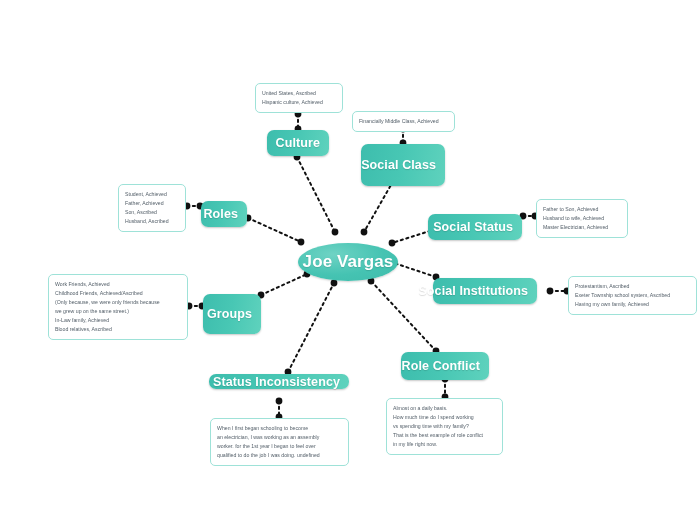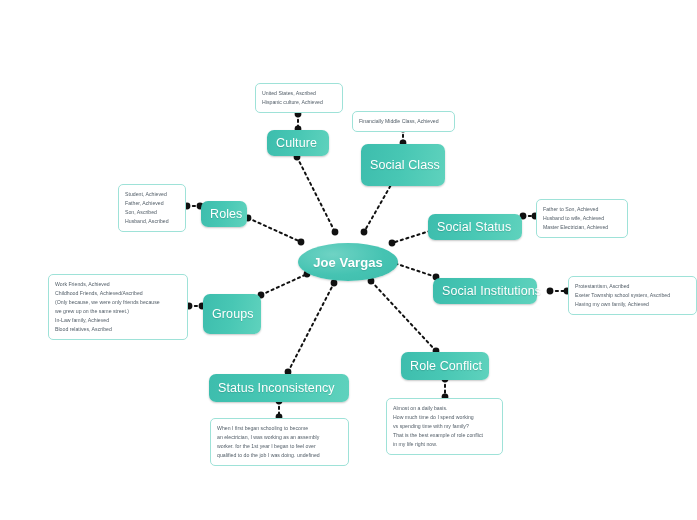--- a/index.html
+++ b/index.html
@@ -27,36 +27,36 @@
   .central-node {
     position: absolute;
     display: flex;
     align-items: center;
     justify-content: center;
     border-radius: 50%;
     background: radial-gradient(ellipse at 35% 30%, #6fd3c4 0%, #45c3b2 55%, #3fbcab 100%);
     box-shadow: 0 1px 2px rgba(0,0,0,0.18);
     color: #ffffff;
     font-weight: bold;
-    font-size: 13px;
+    font-size: 17px;
     letter-spacing: 0.1px;
     text-shadow: 0 1px 1px rgba(0,0,0,0.12);
     white-space: nowrap;
   }
   
   .branch-node {
     position: absolute;
     display: flex;
     align-items: center;
-    justify-content: flex-start;
+    justify-content: flex-end;
     border-radius: 7px;
     background: linear-gradient(100deg, #3dbdad 0%, #48c7b4 48%, #5fd2bd 100%);
     box-shadow: 0 1px 2px rgba(0,0,0,0.22);
     color: #ffffff;
-    font-weight: normal;
+    font-weight: bold;
     font-size: 12.5px;
     letter-spacing: 0.1px;
     text-shadow: 0 1px 1px rgba(0,0,0,0.14);
     white-space: nowrap;
     padding: 0 9px;
     box-sizing: border-box;
   }
   
   .note-box {
     position: absolute;
@@ -178,21 +178,21 @@
       </div>
       <div class="branch-node" style="left: 428px; top: 214px; width: 94px; height: 26px;">
         <span>Social Status</span>
       </div>
       <div class="branch-node" style="left: 203px; top: 294px; width: 58px; height: 40px;">
         <span>Groups</span>
       </div>
       <div class="branch-node" style="left: 433px; top: 278px; width: 104px; height: 26px;">
         <span>Social Institutions</span>
       </div>
-      <div class="branch-node" style="left: 209px; top: 374px; width: 140px; height: 28px;">
+      <div class="branch-node" style="left: 209px; top: 374px; width: 140px; height: 15px;">
         <span>Status Inconsistency</span>
       </div>
       <div class="branch-node" style="left: 401px; top: 352px; width: 88px; height: 28px;">
         <span>Role Conflict</span>
       </div>
     </div>
   <div id="notes-layer">
       <div class="note-box" style="left: 255px; top: 83px; width: 88px; min-height: 30px;">
         <span class="note-line">United States, Ascribed</span>
         <span class="note-line">Hispanic culture, Achieved</span>

